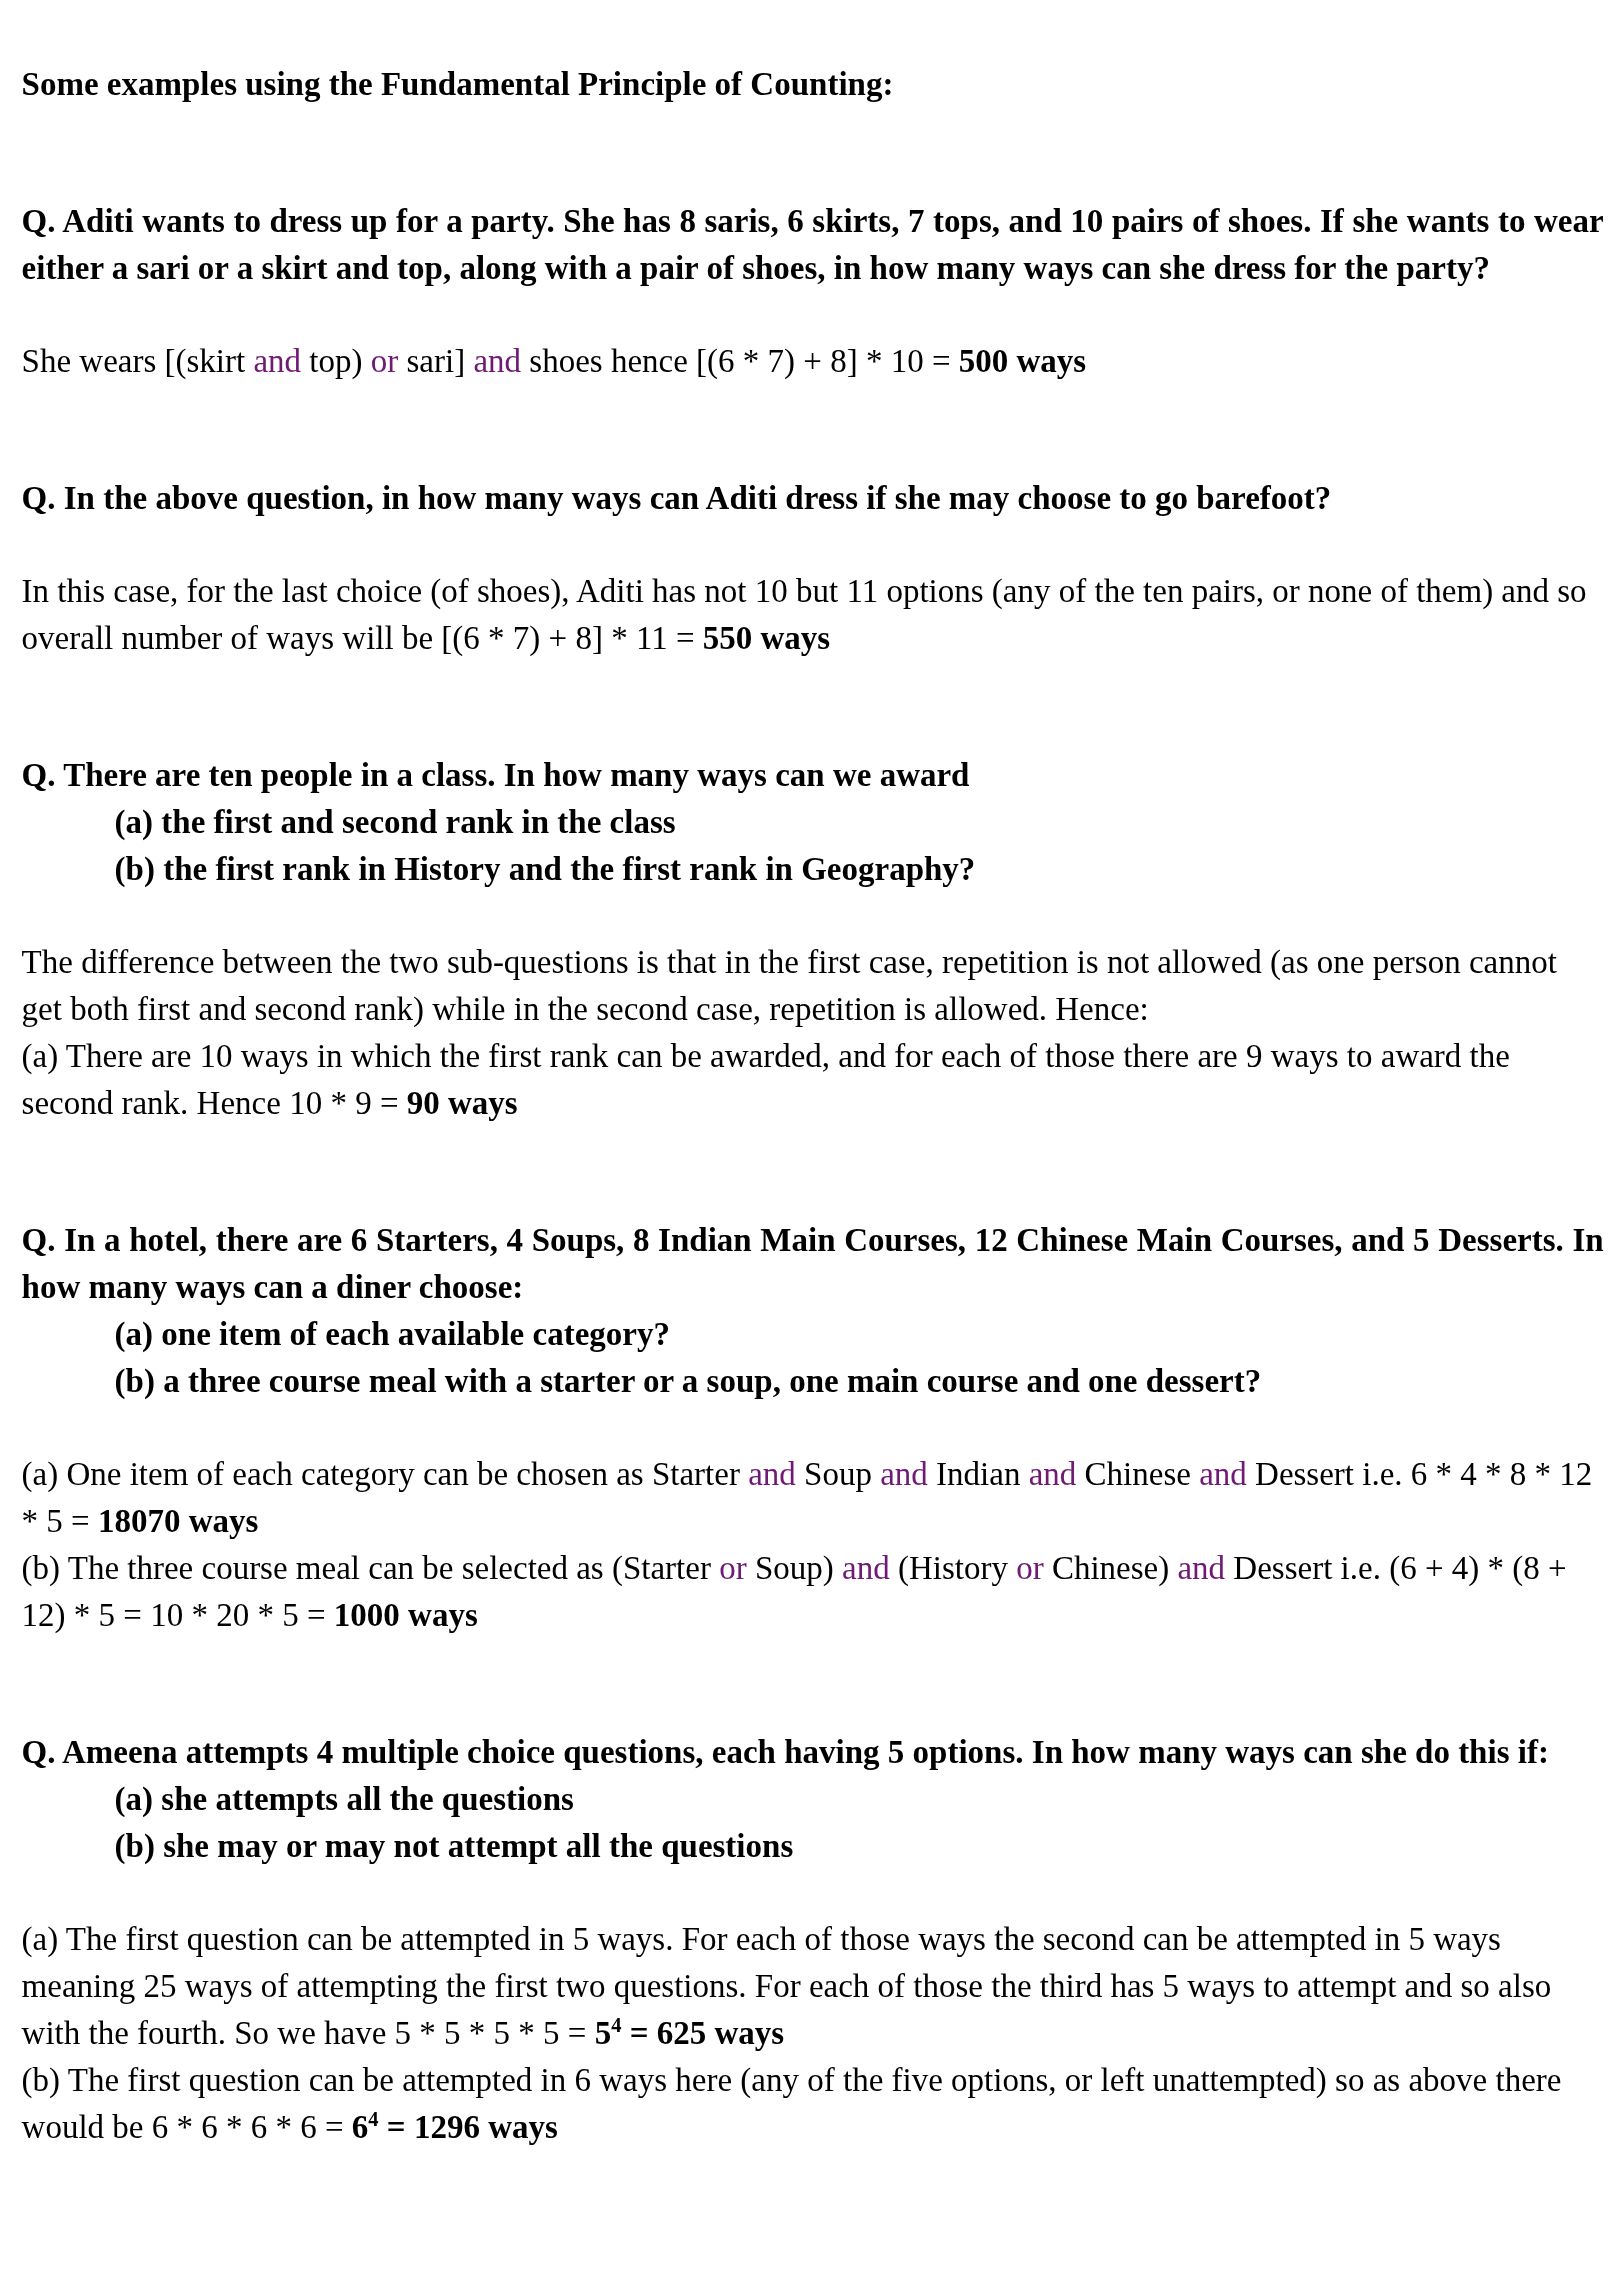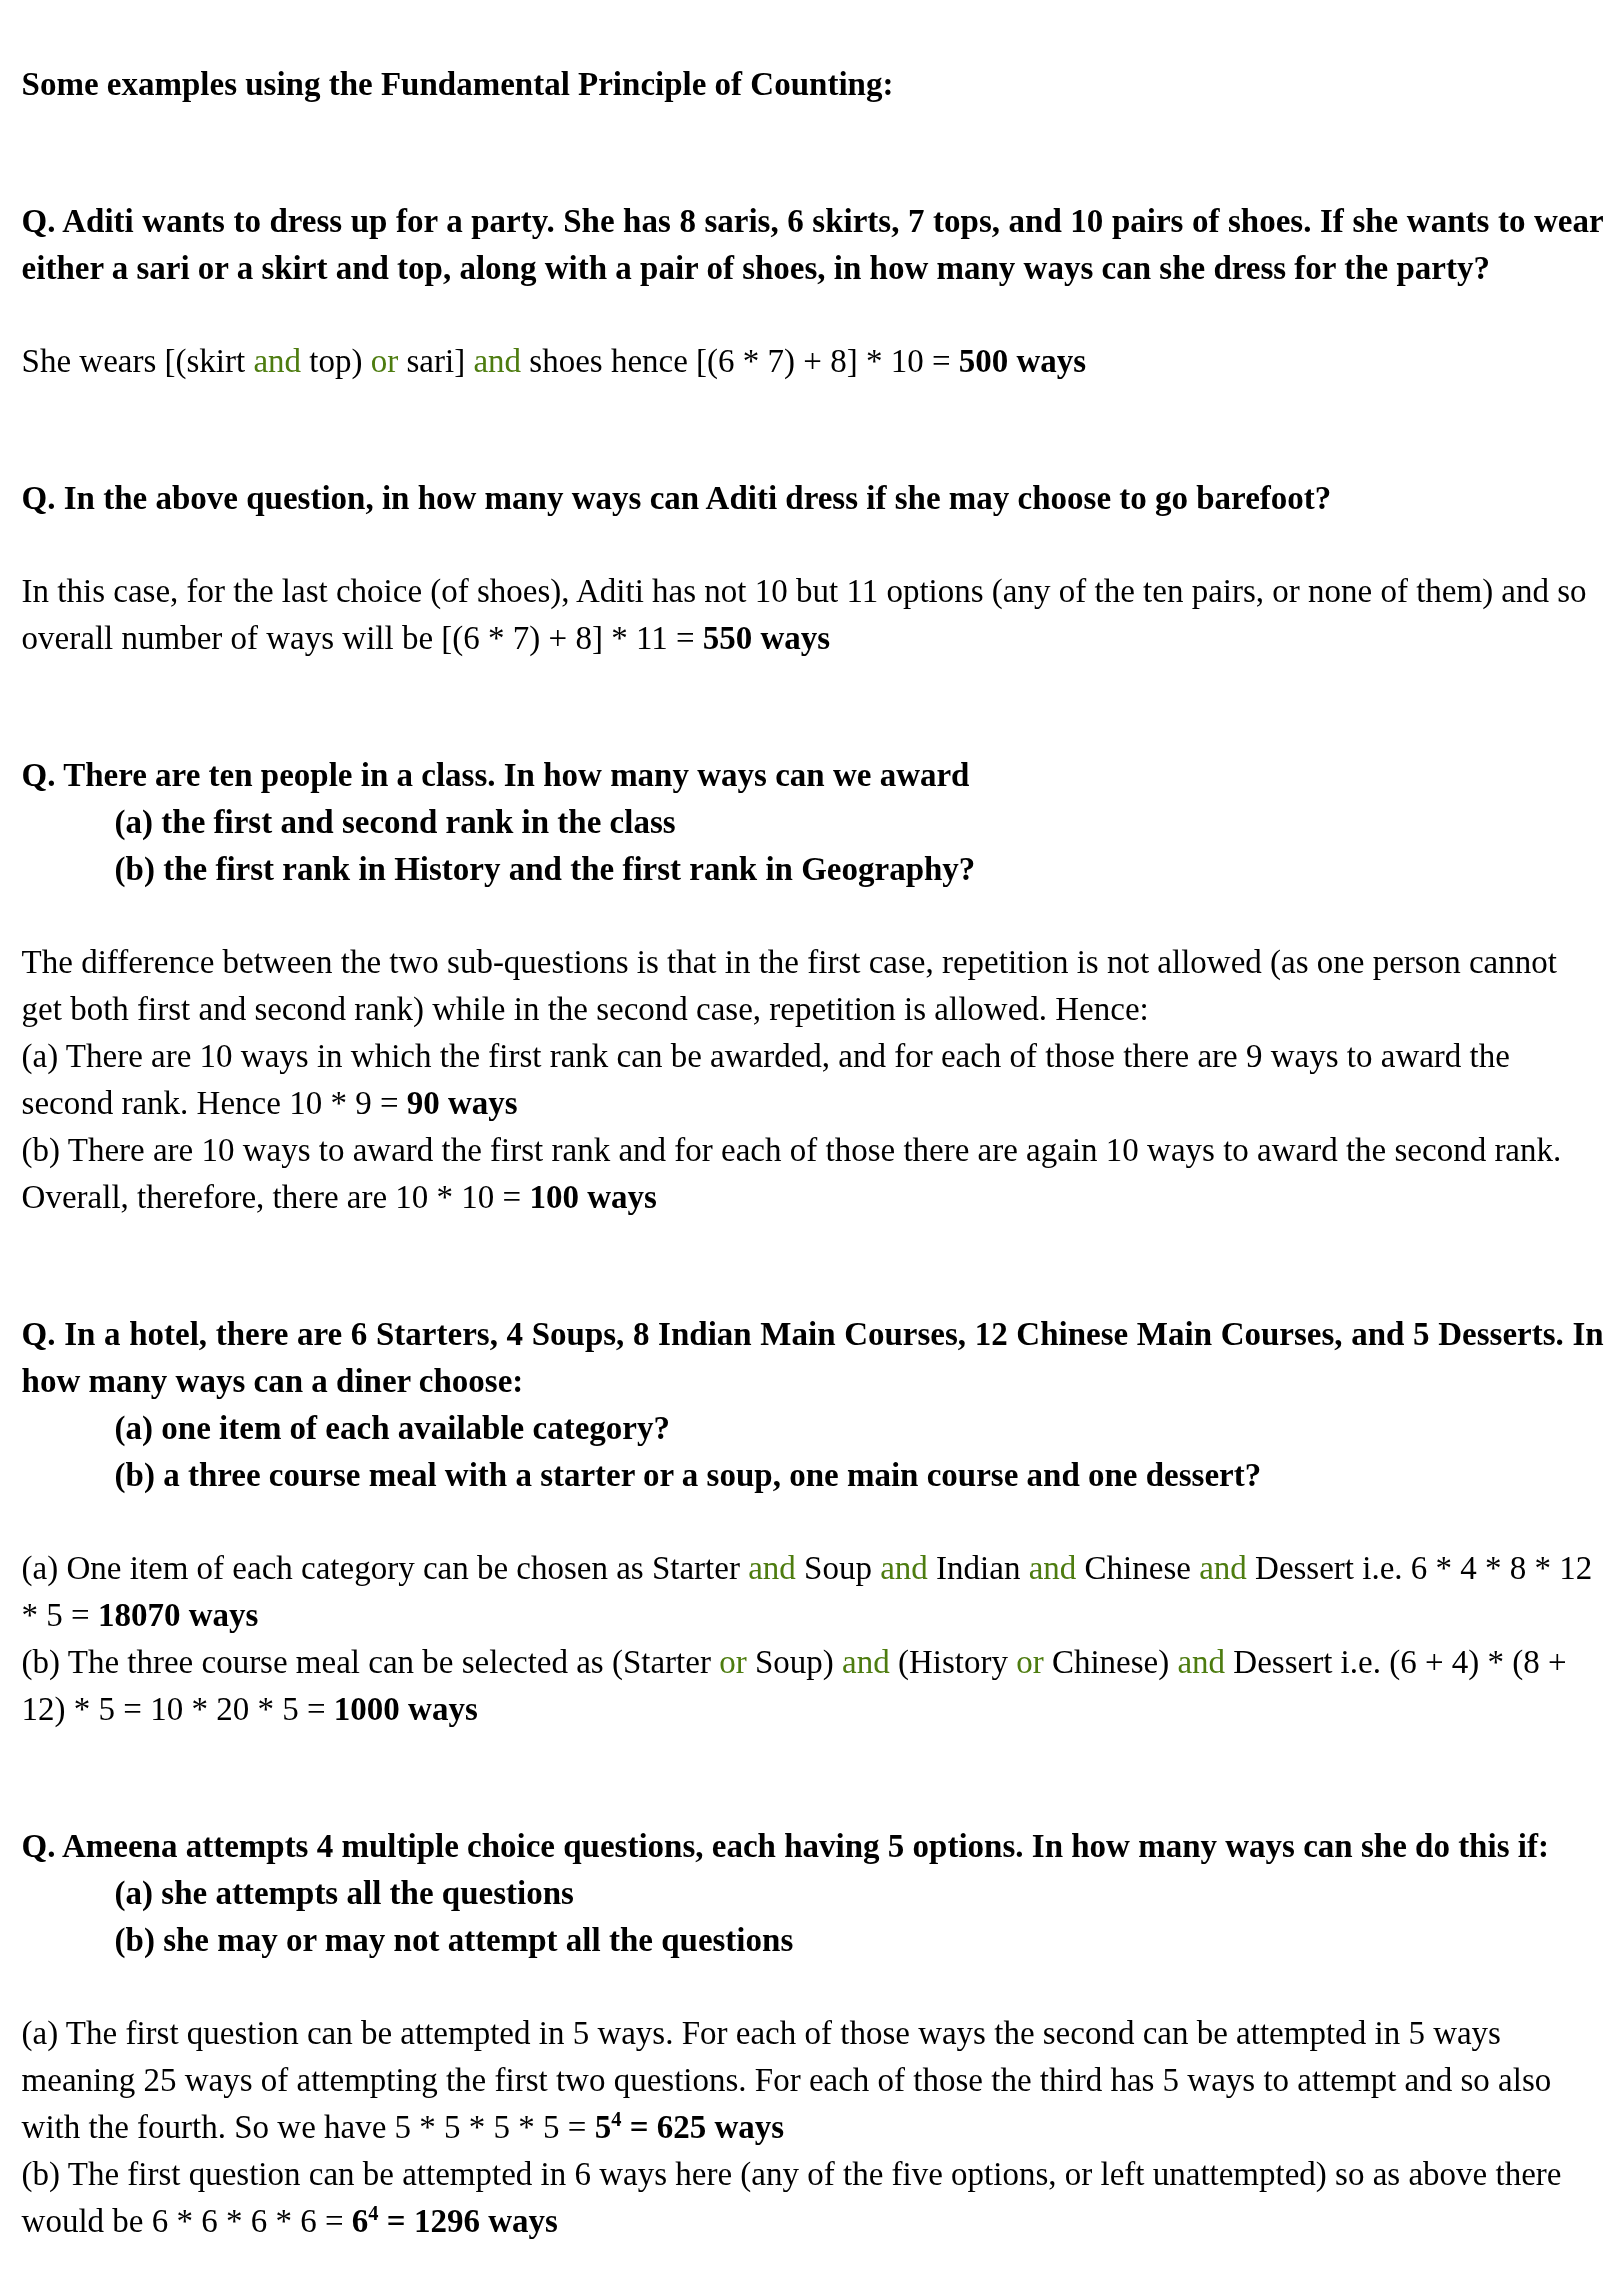--- a/index.html
+++ b/index.html
@@ -42,21 +42,21 @@
     font-weight: normal;
     text-align: left;
   }
   .sub {
     font-weight: bold;
     padding-left: 93px;
     text-align: left;
   }
   .gap-lg { height: 46px; }
   .red {
-    color: #4d7c0f;
+    color: #701a75;
   }
   b, .bold { font-weight: bold; }
   sup {
     font-size: 0.62em;
     vertical-align: super;
     line-height: 0;
     font-weight: bold;
   }
   .nowrap { white-space: nowrap; }
 </style>
@@ -106,23 +106,20 @@
   </div>
 
   <div class="gap-lg"></div>
 
   <div class="block a">
     <span>The difference between the two sub-questions is that in the first case, repetition is not allowed (as one person cannot get both first and second rank) while in the second case, repetition is allowed. Hence:</span>
   </div>
   <div class="block a">
     <span>(a) There are 10 ways in which the first rank can be awarded, and for each of those there are 9 ways to award the second rank. Hence 10 * 9 = </span><span class="bold">90 ways</span>
   </div>
-  <div class="block a">
-    <span>(b) There are 10 ways to award the first rank and for each of those there are again 10 ways to award the second rank. Overall, therefore, there are 10 * 10 = </span><span class="bold">100 ways</span>
-  </div>
 
   <div class="gap-lg"></div>
 
   <div class="block q">
     <span>Q. In a hotel, there are 6 Starters, 4 Soups, 8 Indian Main Courses, 12 Chinese Main Courses, and 5 Desserts. In how many ways can a diner choose:</span>
   </div>
   <div class="block sub">
     <span>(a) one item of each available category?</span>
   </div>
   <div class="block sub">

